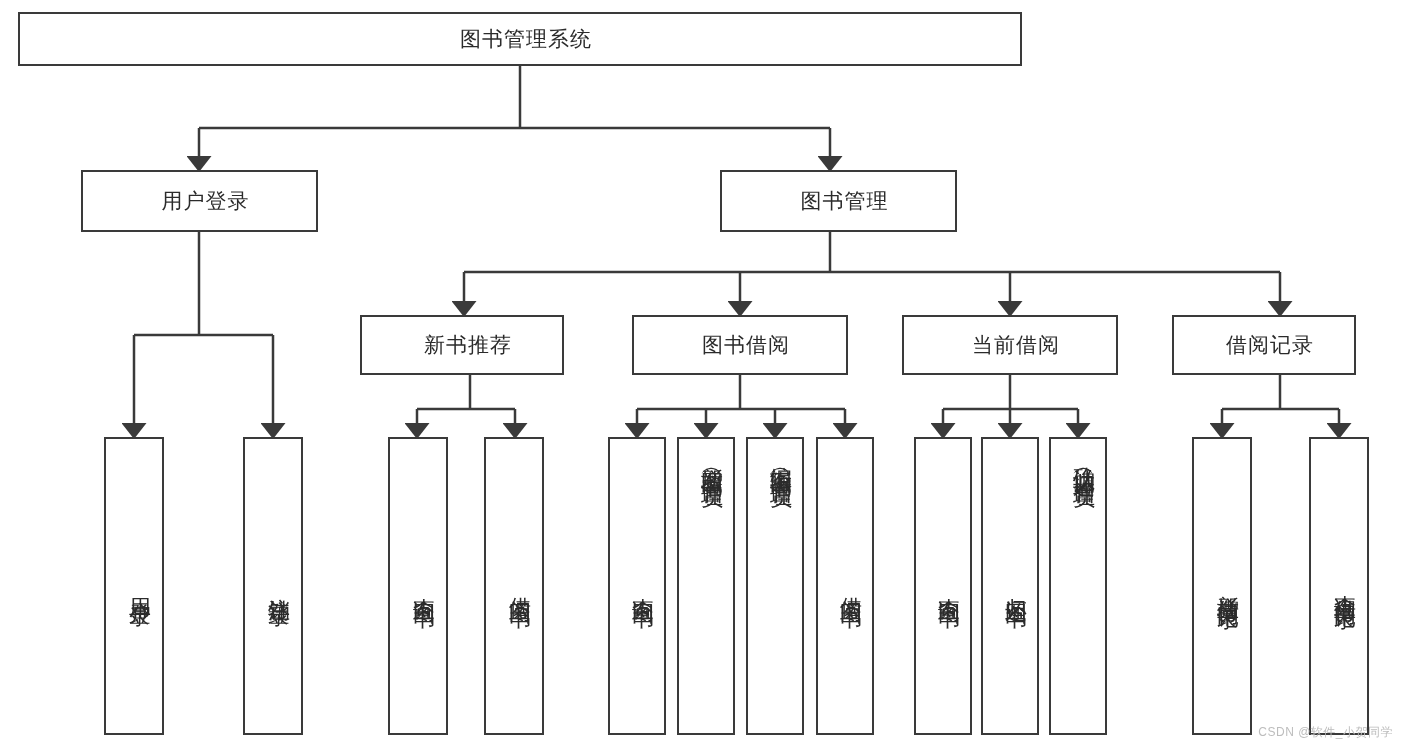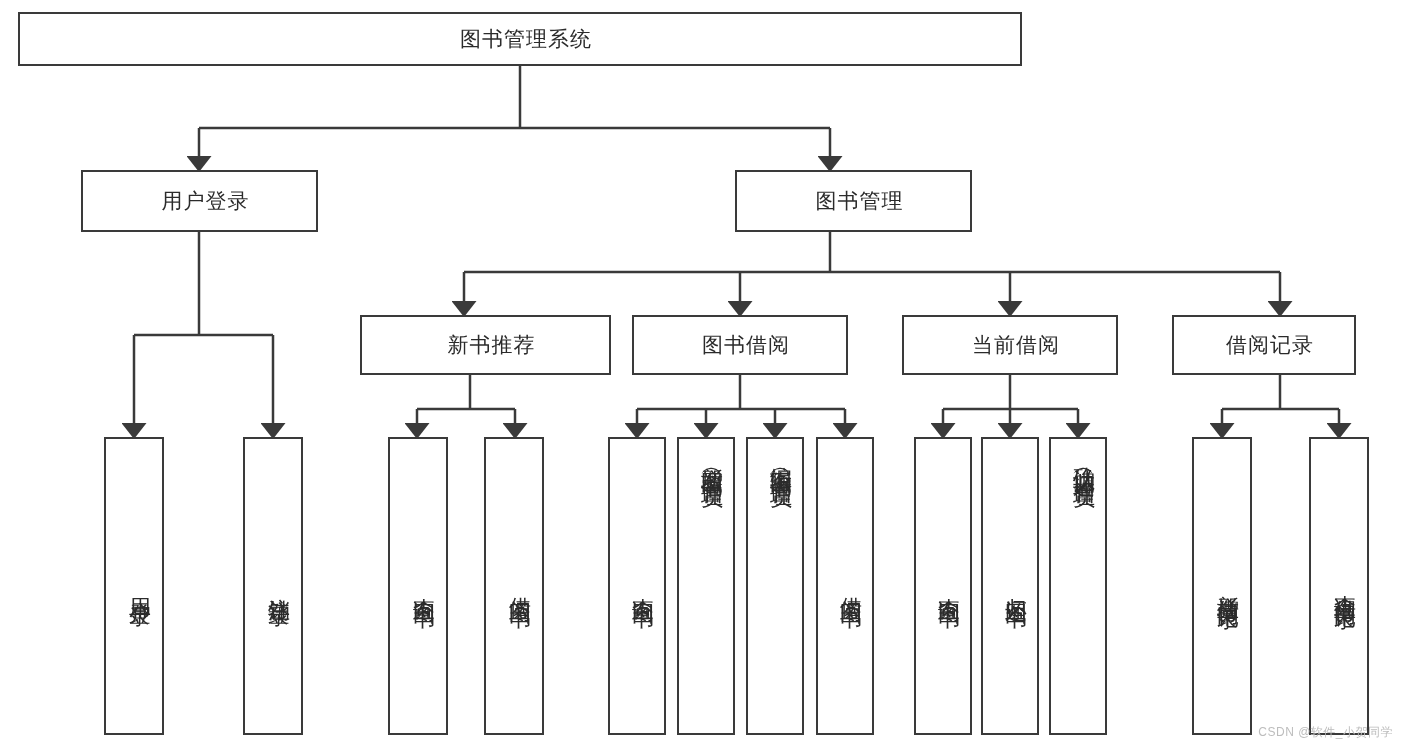--- a/index.html
+++ b/index.html
@@ -118,25 +118,25 @@
   </svg>
 
   <div class="node root h" style="left:18px;top:12px;width:1004px;height:54px;">
     <span class="lbl">图书管理系统</span>
   </div>
 
   <div class="node h" style="left:81px;top:170px;width:237px;height:62px;">
     <span class="lbl">用户登录</span>
   </div>
 
-  <div class="node h" style="left:735px;top:170px;width:237px;height:62px;">
+  <div class="node h" style="left:720px;top:170px;width:237px;height:62px;">
     <span class="lbl">图书管理</span>
   </div>
 
-  <div class="node h" style="left:360px;top:315px;width:251px;height:60px;">
+  <div class="node h" style="left:360px;top:315px;width:204px;height:60px;">
     <span class="lbl">新书推荐</span>
   </div>
 
   <div class="node h" style="left:902px;top:315px;width:216px;height:60px;">
     <span class="lbl">当前借阅</span>
   </div>
 
   <div class="node h" style="left:632px;top:315px;width:216px;height:60px;">
     <span class="lbl">图书借阅</span>
   </div>

